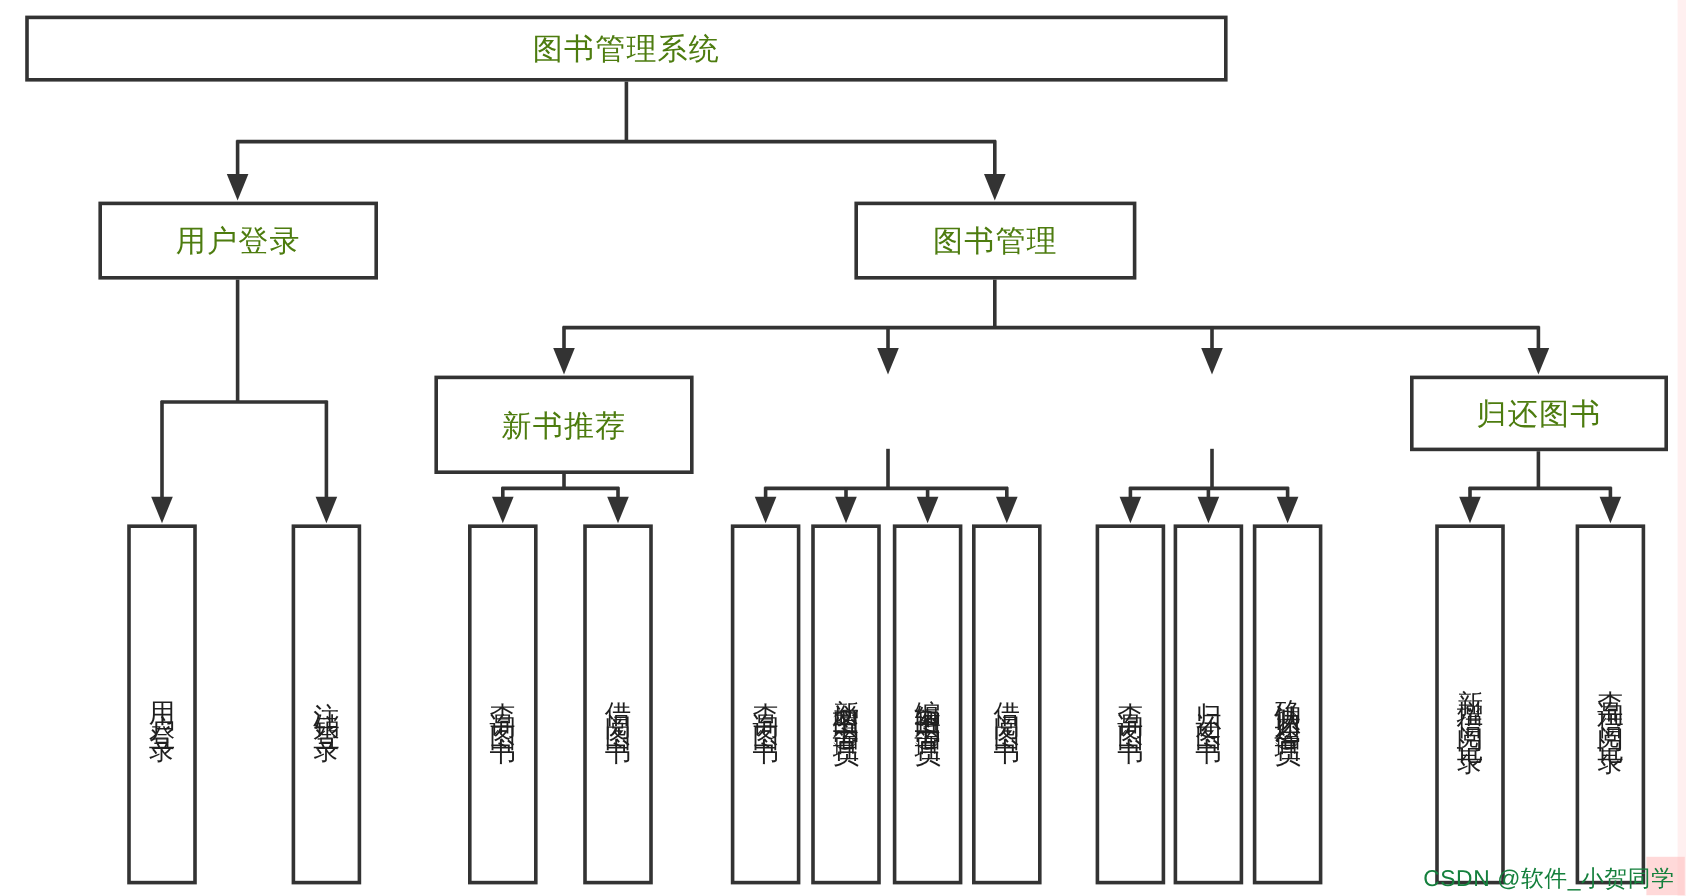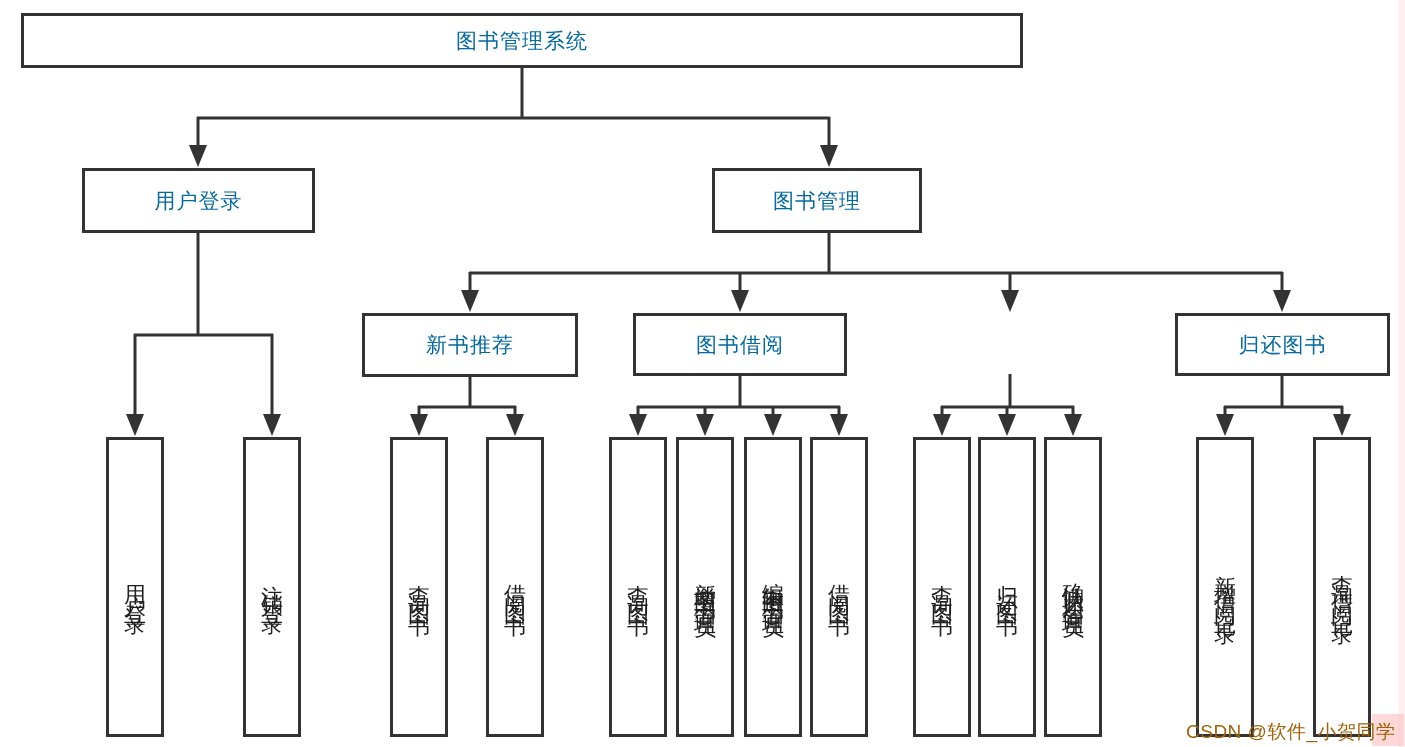--- a/index.html
+++ b/index.html
@@ -15,40 +15,40 @@
     position:absolute;
     box-sizing:border-box;
     background:#ffffff;
     border:3px solid #333333;
     display:flex;
     align-items:center;
     justify-content:center;
     z-index:2;
   }
   .hlabel{
-    font-size:21px;
-    color:#0369a1;
+    font-size:25px;
+    color:#4d7c0f;
     letter-spacing:1px;
     white-space:nowrap;
   }
   .vlabel{
     writing-mode:vertical-rl;
     text-orientation:mixed;
     font-size:22px;
     line-height:1;
     letter-spacing:10px;
     color:#1f1f1f;
   }
   .vlabel.tight{letter-spacing:5px;}
   .watermark{
     position:absolute;
     left:1186px;top:719px;
     z-index:5;
     font-size:19px;
-    color:#a16207;
+    color:#15803d;
     letter-spacing:0.5px;
     white-space:nowrap;
   }
   .wm-accent{
     position:absolute;
     left:1372px;top:714px;
     width:32px;height:32px;
     background:rgba(255,120,120,0.28);
     z-index:4;
   }
@@ -130,29 +130,26 @@
     </g>
   </svg>
 
   <div class="box" style="left:21px;top:13px;width:1002px;height:55px;">
     <span class="hlabel">图书管理系统</span>
   </div>
 
   <div class="box" style="left:82px;top:168px;width:233px;height:65px;">
     <span class="hlabel">用户登录</span>
   </div>
-  <div class="box" style="left:712px;top:168px;width:210px;height:65px;">
+  <div class="box" style="left:712px;top:168px;width:235px;height:65px;">
     <span class="hlabel">图书管理</span>
   </div>
 
-  <div class="box" style="left:362px;top:313px;width:216px;height:64px;">
+  <div class="box" style="left:362px;top:313px;width:216px;height:82px;">
     <span class="hlabel">新书推荐</span>
-  </div>
-  <div class="box" style="left:633px;top:313px;width:214px;height:63px;">
-    <span class="hlabel">图书借阅</span>
   </div>
   <div class="box" style="left:1175px;top:313px;width:215px;height:63px;">
     <span class="hlabel">归还图书</span>
   </div>
 
   <div class="box" style="left:106px;top:437px;width:58px;height:300px;">
     <span class="vlabel">用户登录</span>
   </div>
   <div class="box" style="left:243px;top:437px;width:58px;height:300px;">
     <span class="vlabel">注销登录</span>

